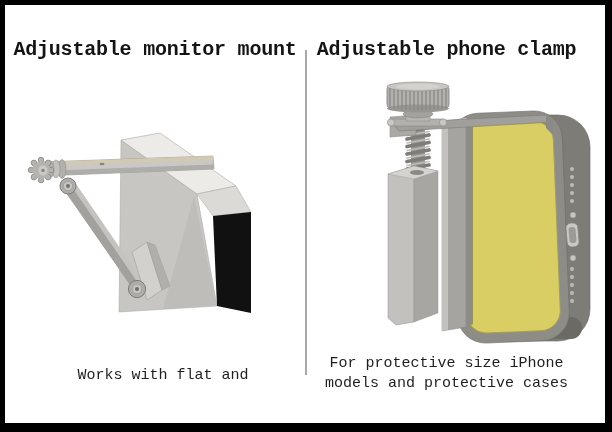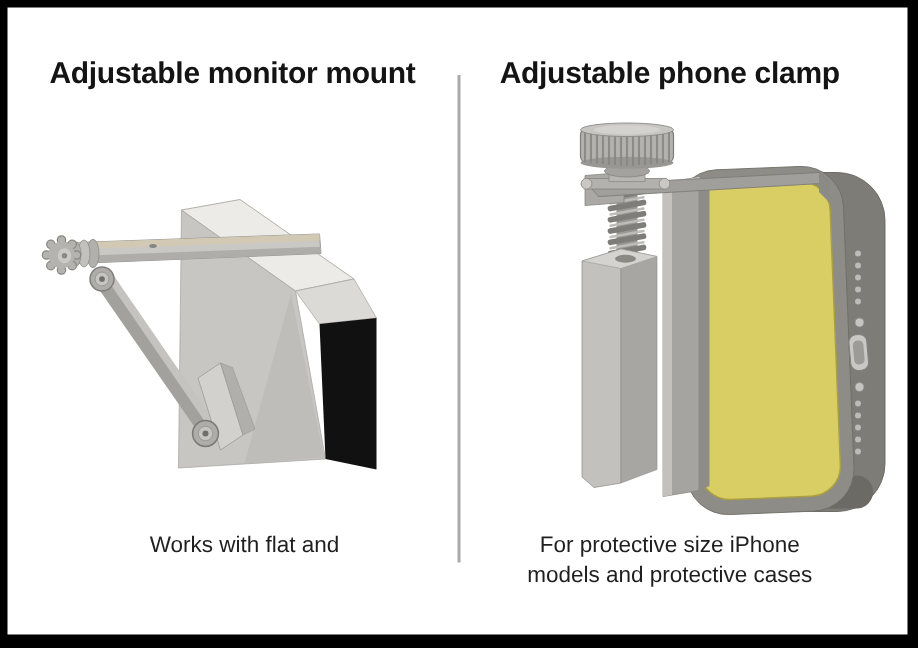--- a/index.html
+++ b/index.html
@@ -3,21 +3,21 @@
 <meta charset="utf-8">
 <style>
   html,body{margin:0;padding:0;background:#fff;}
   .frame{
     position:relative;
     width:612px;height:432px;
     box-sizing:border-box;
     border-style:solid;border-color:#000;
     border-width:5px 7px 9px 5px;
     background:#fff;
-    font-family:Liberation Sans, sans-serif;
+    font-family:Liberation Mono, monospace;
     overflow:hidden;
   }
   .divider{
     position:absolute;left:300px;top:45px;
     width:1.5px;height:325px;
     background:#a9a9a9;
   }
   .panel{position:absolute;top:0;height:100%;}
   .panel.left{left:0;width:300px;}
   .panel.right{left:301px;width:281px;}
@@ -28,21 +28,21 @@
     letter-spacing:-0.2px;
   }
   .render{position:absolute;}
   .panel.left .render{left:15px;top:95px;}
   .panel.right .render{left:24px;top:70px;}
   .caption{
     position:absolute;top:349px;left:0;width:100%;
     margin:0;text-align:center;
     font-size:15px;line-height:19.5px;color:#1f1f1f;
   }
-  .panel.left .caption{transform:translateX(8px);}
+  .panel.left .caption{transform:translateX(8px);margin-top:12px;}
   .caption span{display:block;}
 </style>
 </head>
 <body>
 
 <div class="frame">
 
   <div class="divider"></div>
 
   <section class="panel left">

